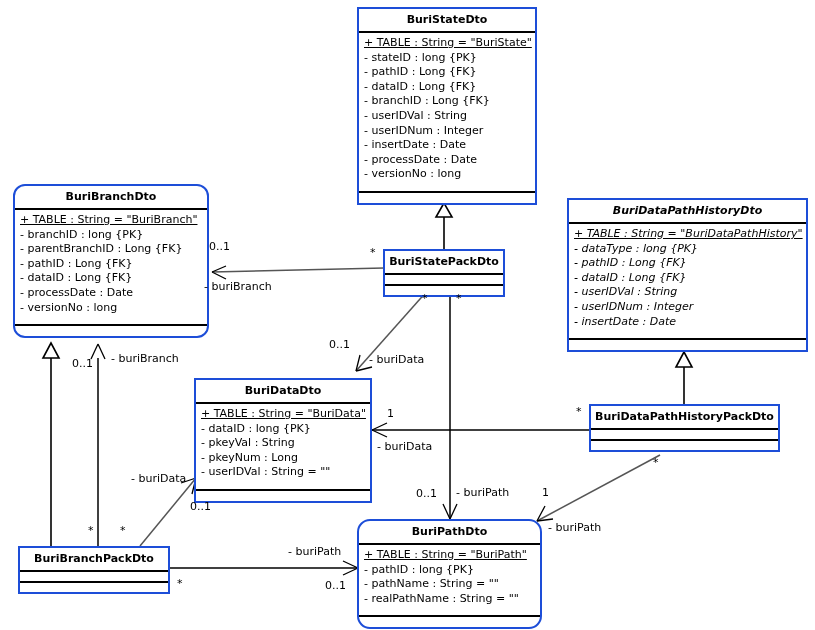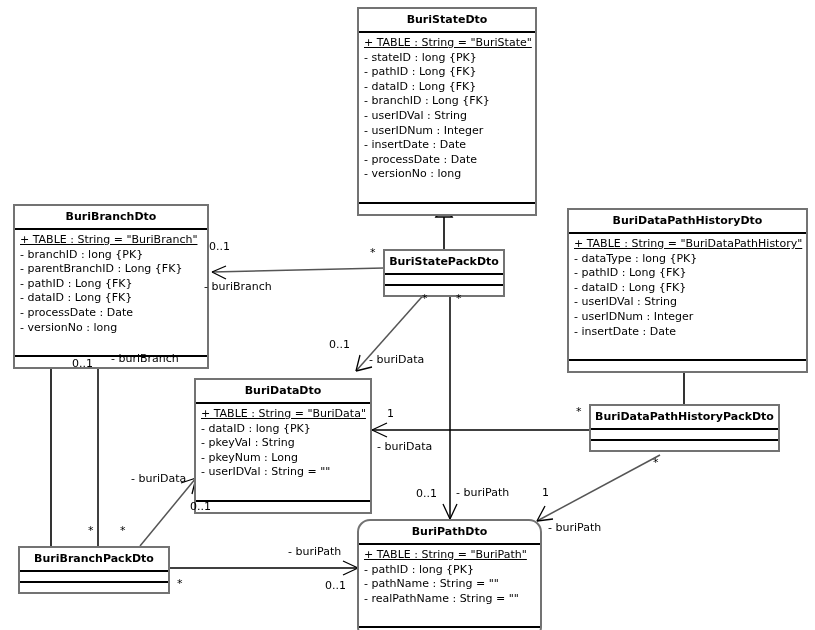--- a/index.html
+++ b/index.html
@@ -18,35 +18,35 @@
   svg.uml-canvas {
     position: absolute;
     left: 0;
     top: 0;
     width: 815px;
     height: 630px;
   }
   .cls-box {
     position: absolute;
     box-sizing: border-box;
-    border: 2px solid #737373;
+    border: 2px solid #1d4ed8;
     background: #ffffff;
   }
   .cls-name {
     font-size: 11px;
     font-weight: bold;
     text-align: center;
     padding: 4px 4px 5px 4px;
     color: #000000;
     letter-spacing: 0px;
     white-space: nowrap;
   }
   .cls-attrs {
     border-top: 2px solid #000000;
-    padding: 3px 5px 20px 5px;
+    padding: 3px 5px 9px 5px;
   }
   .cls-ops {
     border-top: 2px solid #000000;
     height: 10px;
   }
   .attr {
     font-size: 11px;
     line-height: 14.6px;
     color: #000000;
     white-space: nowrap;
@@ -143,35 +143,35 @@
       <div class="attr">- branchID : Long {FK}</div>
       <div class="attr">- userIDVal : String</div>
       <div class="attr">- userIDNum : Integer</div>
       <div class="attr">- insertDate : Date</div>
       <div class="attr">- processDate : Date</div>
       <div class="attr">- versionNo : long</div>
     </div>
     <div class="cls-ops"></div>
   </div>
 
-  <div class="cls-box" style="left:13px; top:204px; width:196px;">
+  <div class="cls-box" style="left:13px; top:184px; width:196px;border-radius:12px;">
     <div class="cls-name">BuriBranchDto</div>
     <div class="cls-attrs">
       <div class="attr static">+ TABLE : String = "BuriBranch"</div>
       <div class="attr">- branchID : long {PK}</div>
       <div class="attr">- parentBranchID : Long {FK}</div>
       <div class="attr">- pathID : Long {FK}</div>
       <div class="attr">- dataID : Long {FK}</div>
       <div class="attr">- processDate : Date</div>
       <div class="attr">- versionNo : long</div>
     </div>
     <div class="cls-ops"></div>
   </div>
 
-  <div class="cls-box" style="left:567px; top:208px; width:241px;">
+  <div class="cls-box" style="left:567px; top:198px; width:241px;font-style:italic;">
     <div class="cls-name">BuriDataPathHistoryDto</div>
     <div class="cls-attrs">
       <div class="attr static">+ TABLE : String = "BuriDataPathHistory"</div>
       <div class="attr">- dataType : long {PK}</div>
       <div class="attr">- pathID : Long {FK}</div>
       <div class="attr">- dataID : Long {FK}</div>
       <div class="attr">- userIDVal : String</div>
       <div class="attr">- userIDNum : Integer</div>
       <div class="attr">- insertDate : Date</div>
     </div>

